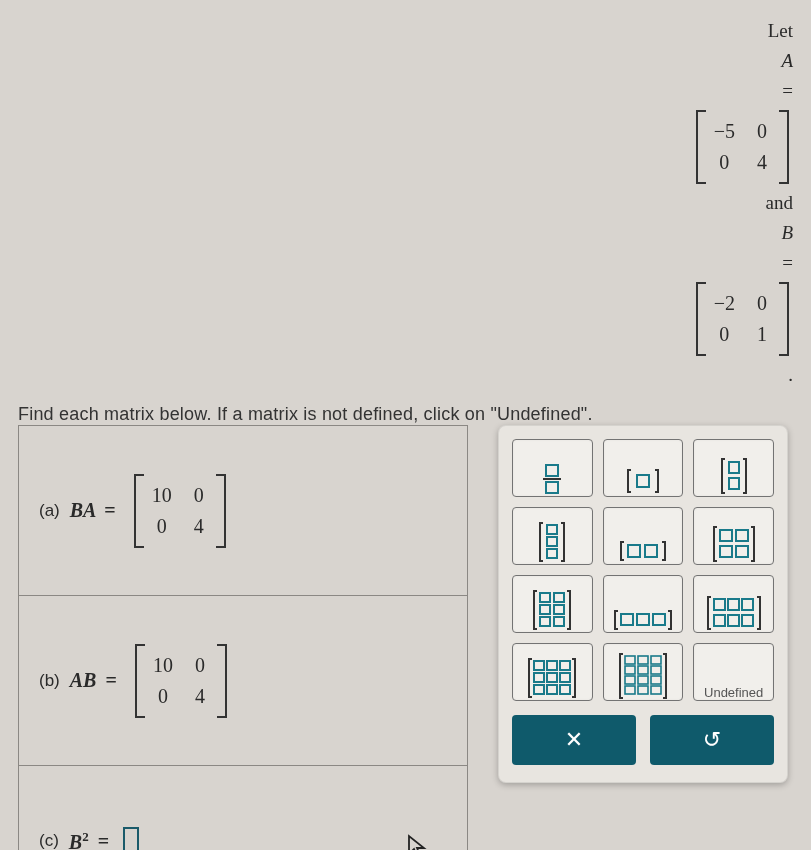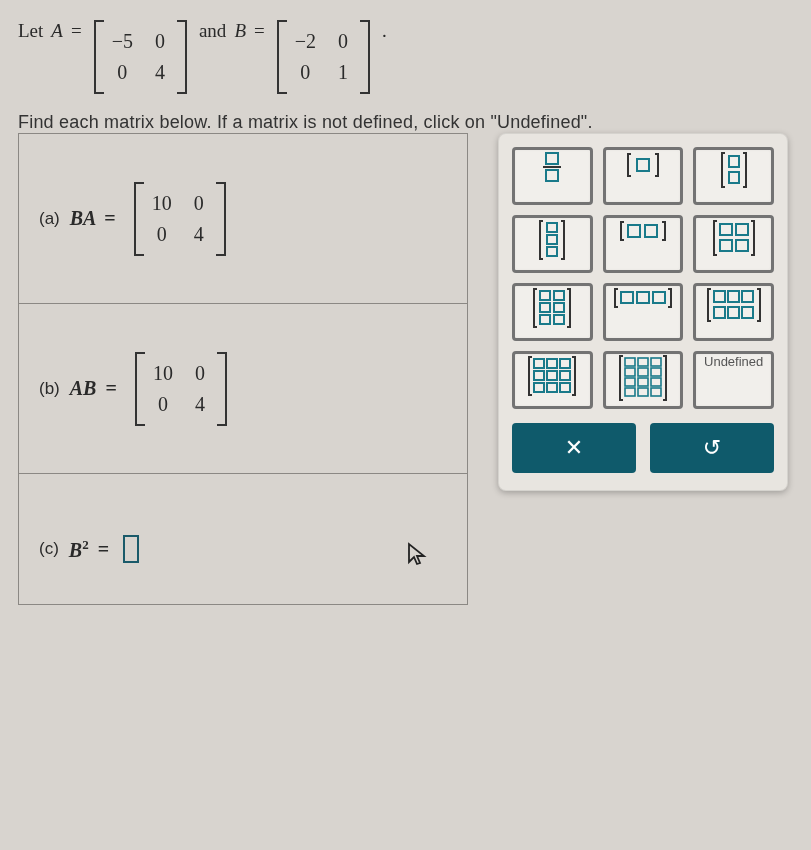--- a/index.html
+++ b/index.html
@@ -7,23 +7,24 @@
     margin: 0;
     padding: 20px 18px;
     width: 811px;
     font-family: Georgia, 'Times New Roman', serif;
     background: #d8d4cf;
     color: #2a2a2a;
     font-size: 19px;
   }
   .top-row {
     display: flex;
-    align-items: flex-start;
+    align-items: flex-end;
     gap: 8px;
     margin-bottom: 18px;
+    flex-direction: column;
   }
   .bracket-matrix {
     display: inline-flex;
     align-items: stretch;
     margin: 0 4px;
     vertical-align: middle;
   }
   .br-l, .br-r {
     width: 10px;
     display: flex;
@@ -84,24 +85,24 @@
   }
   .pal-grid {
     display: grid;
     grid-template-columns: repeat(3, 1fr);
     gap: 10px;
     margin-bottom: 14px;
   }
   .pal-btn {
     height: 58px;
     background: #f1efeb;
-    border: 3px solid #737373;
+    border: 1px solid #737373;
     border-radius: 4px;
     display: flex;
-    align-items: flex-start;
+    align-items: flex-end;
     justify-content: center;
     cursor: pointer;
     box-shadow: inset 0 0 3px rgba(0,0,0,0.05);
   }
   .pal-btn svg { display: block; }
   .pal-undef {
     font-family: Verdana, Arial, sans-serif;
     font-size: 13px;
     color: #555;
   }

